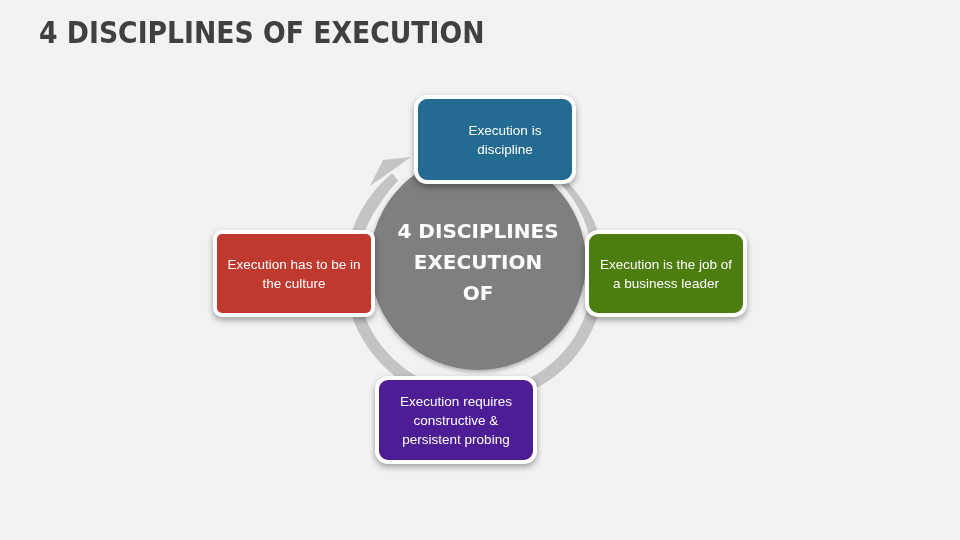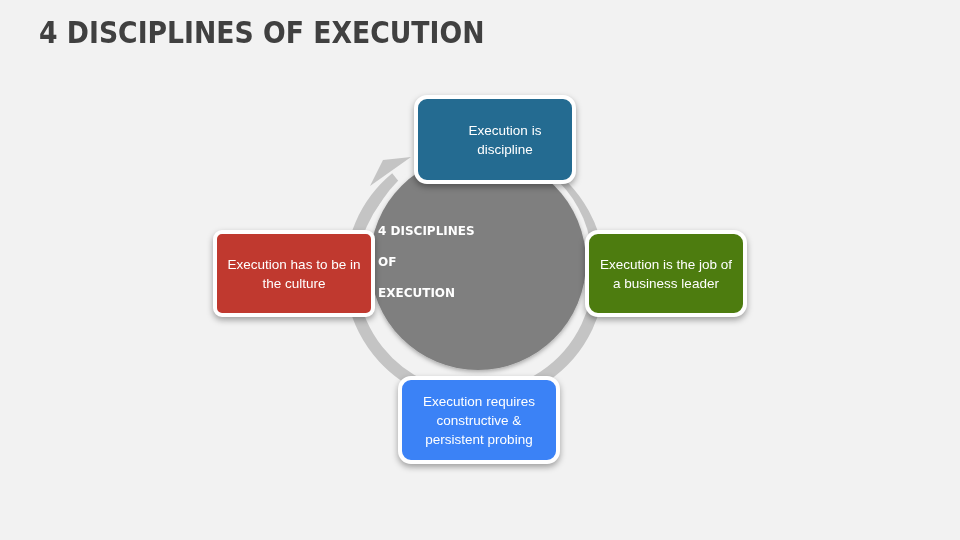--- a/index.html
+++ b/index.html
@@ -35,23 +35,24 @@
       left: 0;
       top: 0;
       width: 960px;
       height: 540px;
     }
     .center-label {
       position: absolute;
       left: 378px;
       top: 216px;
       width: 200px;
+      text-align: center;
       color: #ffffff;
       font-weight: bold;
-      font-size: 12px;
+      font-size: 20px;
       line-height: 31px;
       font-family: "DejaVu Sans", sans-serif;
     }
     .center-label span { display: block; }
     .box {
       position: absolute;
       box-sizing: border-box;
       border: 4px solid #ffffff;
       border-radius: 13px;
       box-shadow: 0 3px 6px rgba(0,0,0,0.35);
@@ -60,21 +61,21 @@
       justify-content: center;
       text-align: center;
       color: #ffffff;
       font-size: 13.5px;
       line-height: 19px;
       padding: 0 8px;
     }
     .box-top    { left: 414px; top: 95px;  width: 162px; height: 89px; background: #246b91; padding-left: 28px; }
     .box-left   { left: 213px; top: 230px; width: 162px; height: 87px; background: #c0392f; border-radius: 9px; }
     .box-right  { left: 585px; top: 230px; width: 162px; height: 87px; background: #4d7c0f; }
-    .box-bottom { left: 398px; top: 376px; width: 162px; height: 88px; background: #3b82f6; }
+    .box-bottom { left: 375px; top: 376px; width: 162px; height: 88px; background: #4c1d95; }
   </style>
 </head>
 <body>
 
 <div class="slide">
   <div class="title">4 DISCIPLINES OF EXECUTION</div>
 
   <svg class="ring" viewBox="0 0 960 540">
     <defs>
       <filter id="sh" x="-20%" y="-20%" width="140%" height="140%">
@@ -86,22 +87,22 @@
 
     <circle cx="478" cy="262" r="114" fill="#f2f2f2"></circle>
 
     <circle cx="478" cy="262" r="108" fill="#7f7f7f" filter="url(#sh)"></circle>
 
     <polygon points="370,186 383,160 411,157" fill="#c4c4c4"></polygon>
   </svg>
 
   <div class="center-label">
     <span>4 DISCIPLINES</span>
+    <span>EXECUTION</span>
     <span>OF</span>
-    <span>EXECUTION</span>
   </div>
 
   <div class="box box-top">
     <span>Execution is discipline</span>
   </div>
   <div class="box box-right">
     <span>Execution is the job of a business leader</span>
   </div>
   <div class="box box-bottom">
     <span>Execution requires constructive &amp; persistent probing</span>

